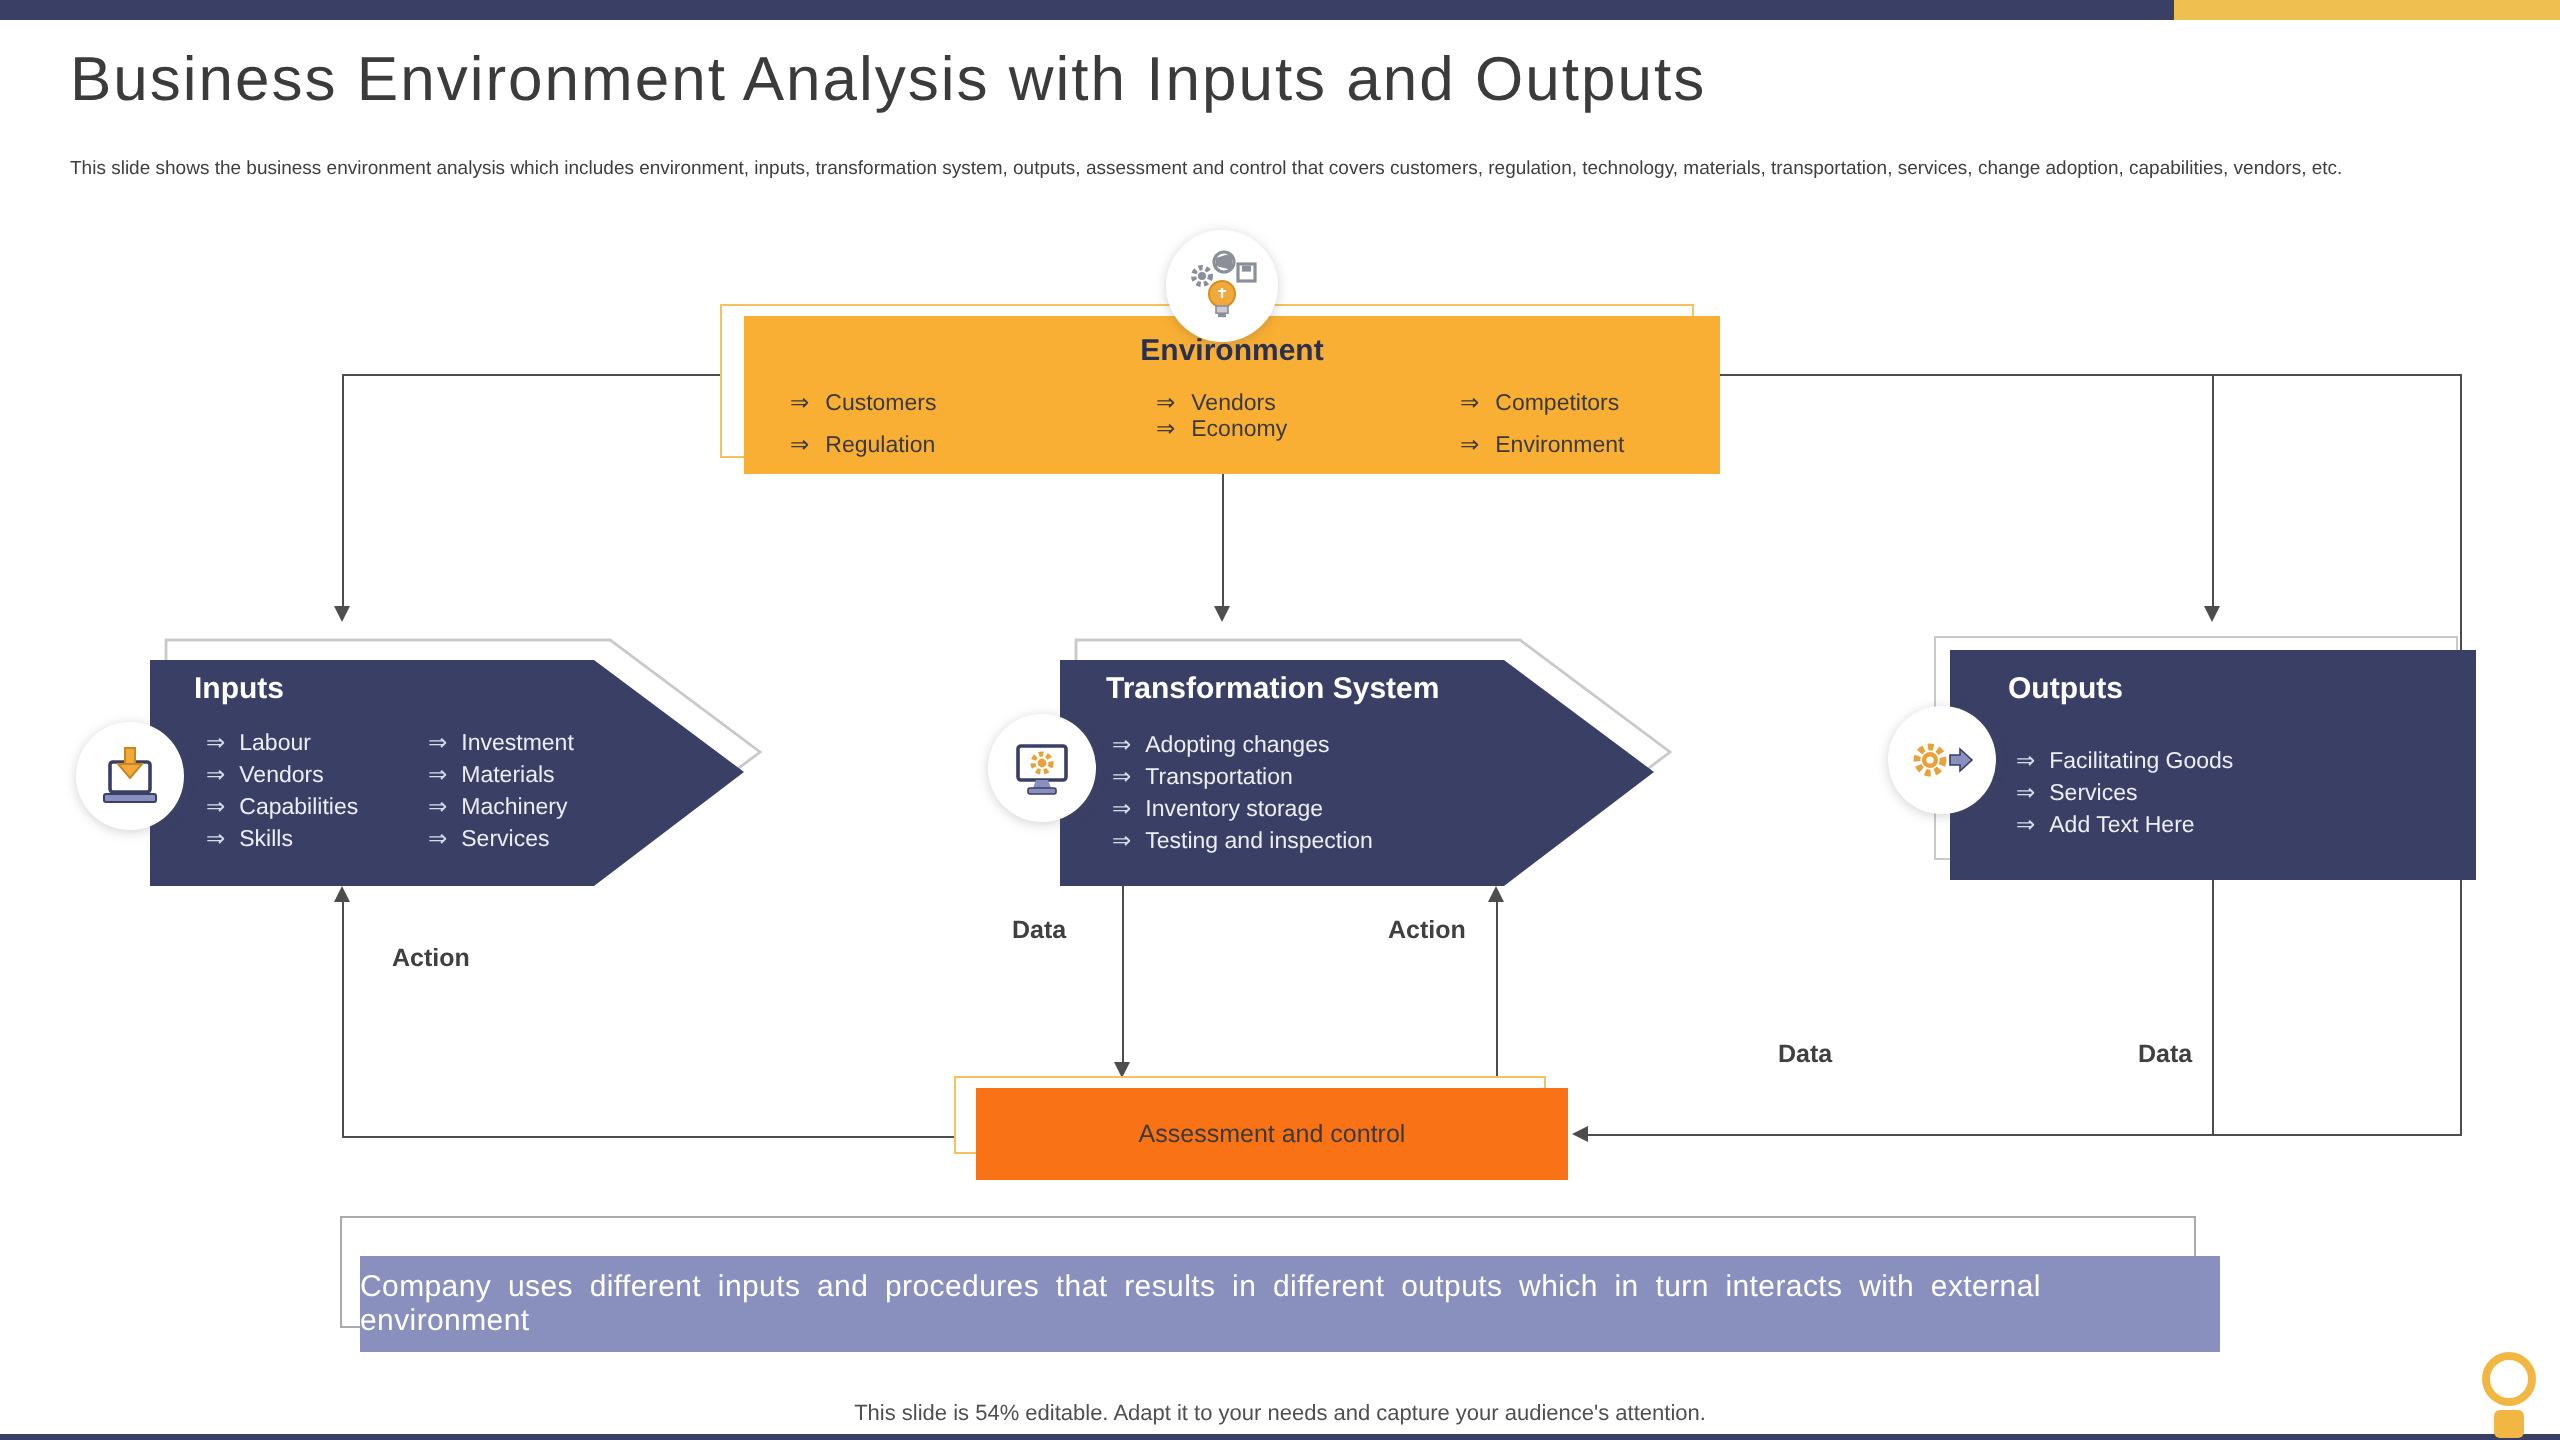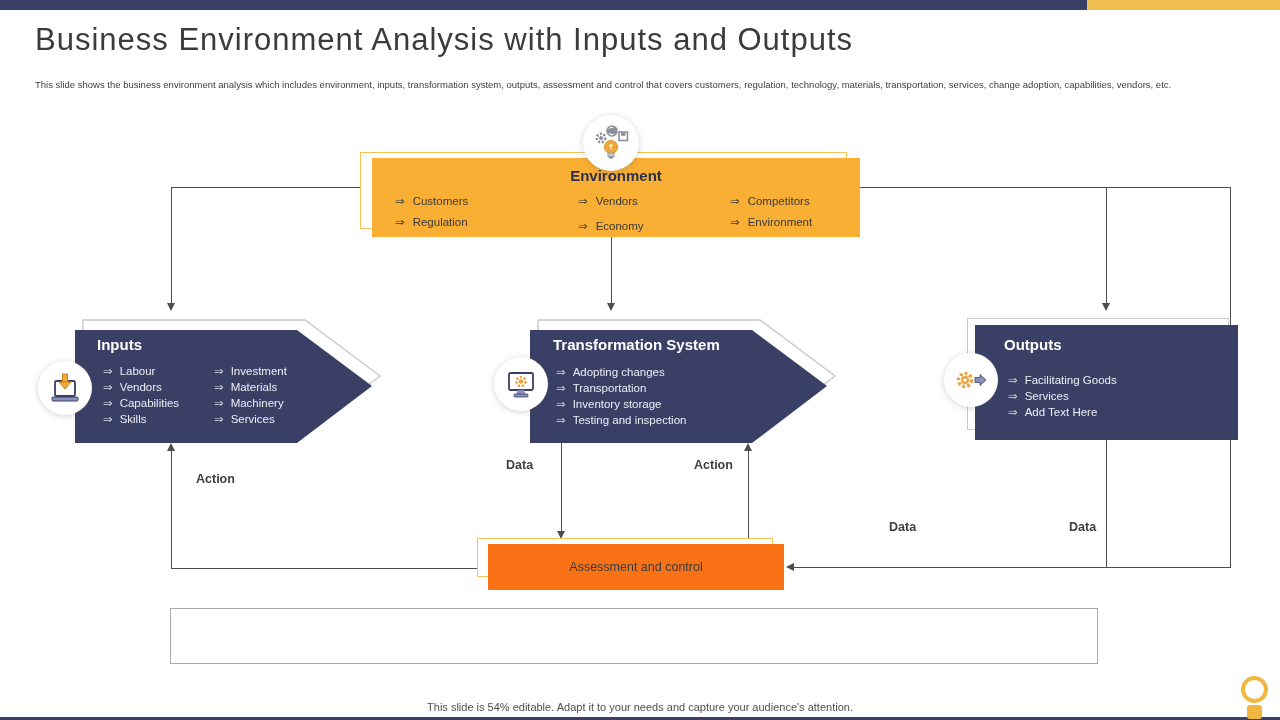--- a/index.html
+++ b/index.html
@@ -113,21 +113,21 @@
   <div class="flow-label" style="left:1069px; top:520px;">Data</div>
 
   <div class="outline" style="left:360px; top:152px; width:487px; height:77px; border:1px solid #F5C25E;"></div>
   <div class="env-box"></div>
   <div class="env-title">Environment</div>
 
   <div class="env-item" style="left:395px; top:194px;"><span class="blt">⇒</span><span>Customers</span></div>
   <div class="env-item" style="left:578px; top:194px;"><span class="blt">⇒</span><span>Vendors</span></div>
   <div class="env-item" style="left:730px; top:194px;"><span class="blt">⇒</span><span>Competitors</span></div>
   <div class="env-item" style="left:395px; top:215px;"><span class="blt">⇒</span><span>Regulation</span></div>
-  <div class="env-item" style="left:578px; top:219px;"><span class="blt">⇒</span><span>Economy</span></div>
+  <div class="env-item" style="left:578px; top:207px;"><span class="blt">⇒</span><span>Economy</span></div>
   <div class="env-item" style="left:730px; top:215px;"><span class="blt">⇒</span><span>Environment</span></div>
 
   <div class="icon-circle" style="left:583px; top:115px; width:56px; height:56px;">
     <svg width="40" height="40" viewBox="0 0 40 40">
 
       <circle cx="10" cy="15" r="4.2" fill="none" stroke="#8A8F98" stroke-width="2.6" stroke-dasharray="2 1.6"></circle>
       <circle cx="10" cy="15" r="2" fill="#8A8F98"></circle>
 
       <circle cx="21" cy="8" r="5" fill="none" stroke="#8A8F98" stroke-width="1.6"></circle>
       <polygon points="17,6 25,3.5 25,12 17,10" fill="#8A8F98"></polygon>
@@ -197,19 +197,22 @@
       <polygon points="23,15.5 28,15.5 28,12.5 34,18 28,23.5 28,20.5 23,20.5" fill="#8A90BD" stroke="#3A3F66" stroke-width="0.8"></polygon>
     </svg>
   </div>
 
   <div class="outline" style="left:477px; top:538px; width:296px; height:39px; border:1px solid #F5C25E;"></div>
   <div class="assess-box">
     <span>Assessment and control</span>
   </div>
 
   <div class="outline" style="left:170px; top:608px; width:928px; height:56px; border:1px solid #ABABAB;"></div>
+  <div class="banner">
+    <span>Company uses different inputs and procedures that results in different outputs which in turn interacts with external environment</span>
+  </div>
 
   <div class="footer-note">This slide is 54% editable. Adapt it to your needs and capture your audience's attention.</div>
 
   <div class="mag-circle"></div>
   <div class="mag-handle"></div>
 
 </div>
 
 </body></html>

